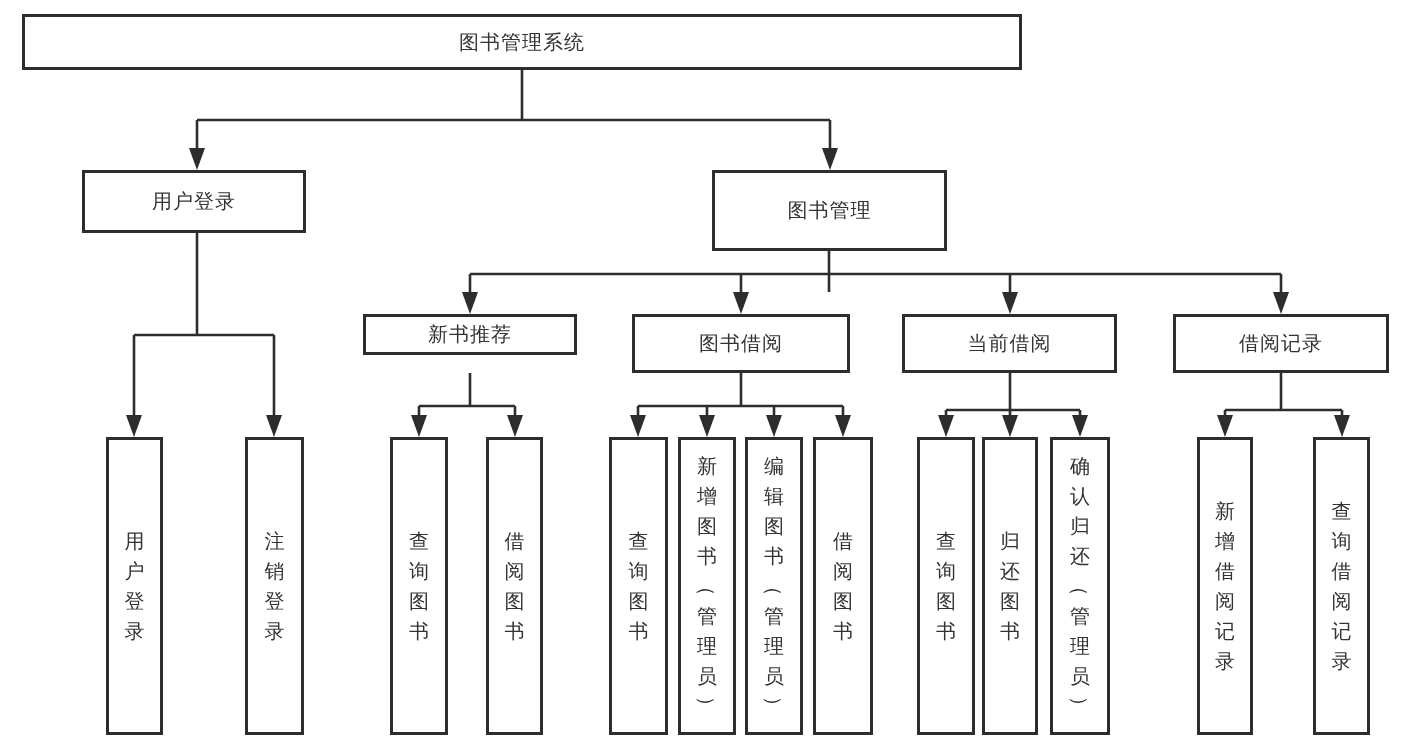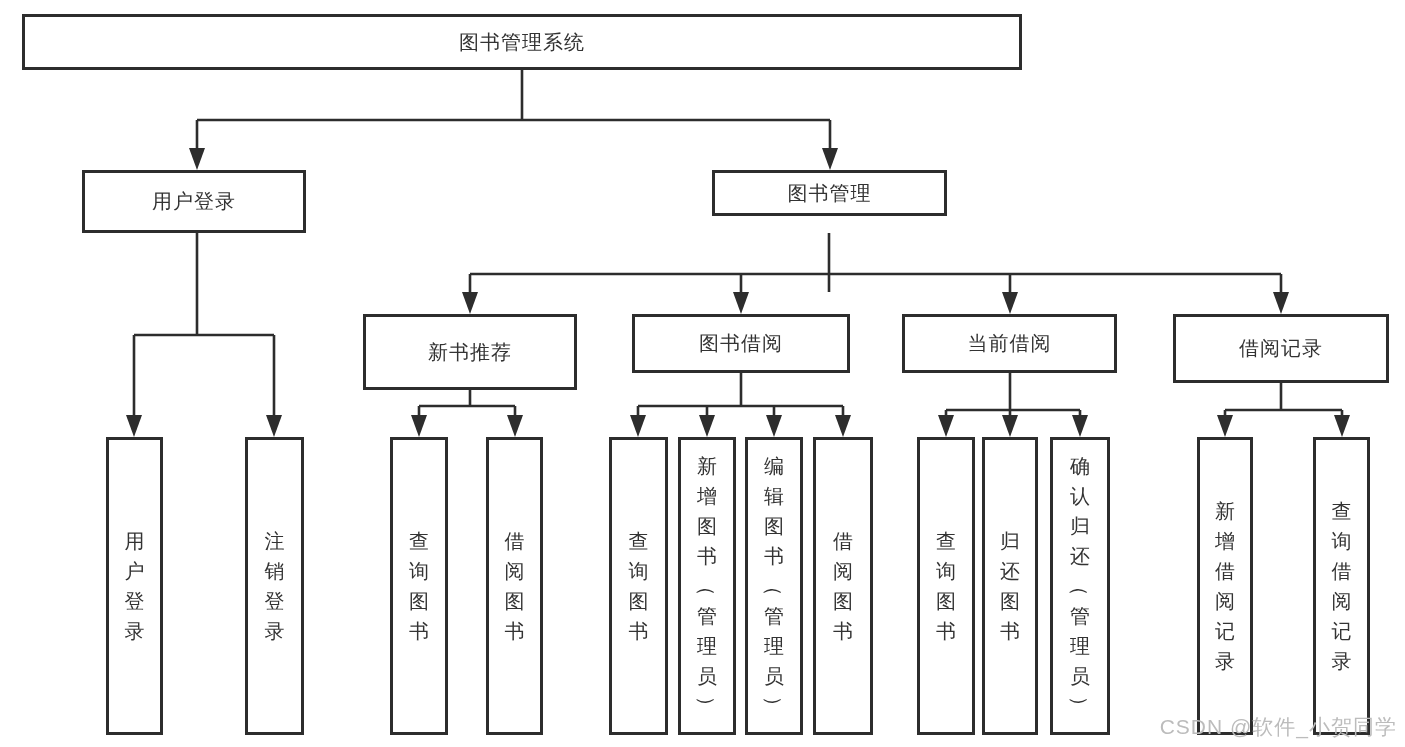--- a/index.html
+++ b/index.html
@@ -138,26 +138,26 @@
     <g>
       <path d="M1281,373 V410 M1225,410 H1342 M1225,410 V419 M1342,410 V419"></path>
       <polygon points="1217,415 1233,415 1225,437"></polygon>
       <polygon points="1334,415 1350,415 1342,437"></polygon>
     </g>
   </svg>
 
   <div class="hbox" style="left:22px; top:14px; width:1000px; height:56px;">图书管理系统</div>
 
   <div class="hbox" style="left:82px; top:170px; width:224px; height:63px;">用户登录</div>
-  <div class="hbox" style="left:712px; top:170px; width:235px; height:46px;">图书管理</div>
-
-  <div class="hbox" style="left:363px; top:314px; width:214px; height:76px;">新书推荐</div>
+  <div class="hbox" style="left:712px; top:170px; width:235px; height:81px;">图书管理</div>
+
+  <div class="hbox" style="left:363px; top:314px; width:214px; height:41px;">新书推荐</div>
   <div class="hbox" style="left:902px; top:314px; width:215px; height:59px;">当前借阅</div>
   <div class="hbox" style="left:632px; top:314px; width:218px; height:59px;">图书借阅</div>
-  <div class="hbox" style="left:1173px; top:314px; width:216px; height:69px;">借阅记录</div>
+  <div class="hbox" style="left:1173px; top:314px; width:216px; height:59px;">借阅记录</div>
 
   <div class="vbox" style="left:106px; width:57px;">
       <span class="vchar">用</span>
       <span class="vchar">户</span>
       <span class="vchar">登</span>
       <span class="vchar">录</span>
     </div>
   <div class="vbox" style="left:245px; width:59px;">
       <span class="vchar">注</span>
       <span class="vchar">销</span>
@@ -247,14 +247,13 @@
     </div>
   <div class="vbox" style="left:1313px; width:57px;">
       <span class="vchar">查</span>
       <span class="vchar">询</span>
       <span class="vchar">借</span>
       <span class="vchar">阅</span>
       <span class="vchar">记</span>
       <span class="vchar">录</span>
     </div>
 
-  <div id="watermark">CSDN @软件_小贺同学</div>
 </div>
 
 </body></html>

